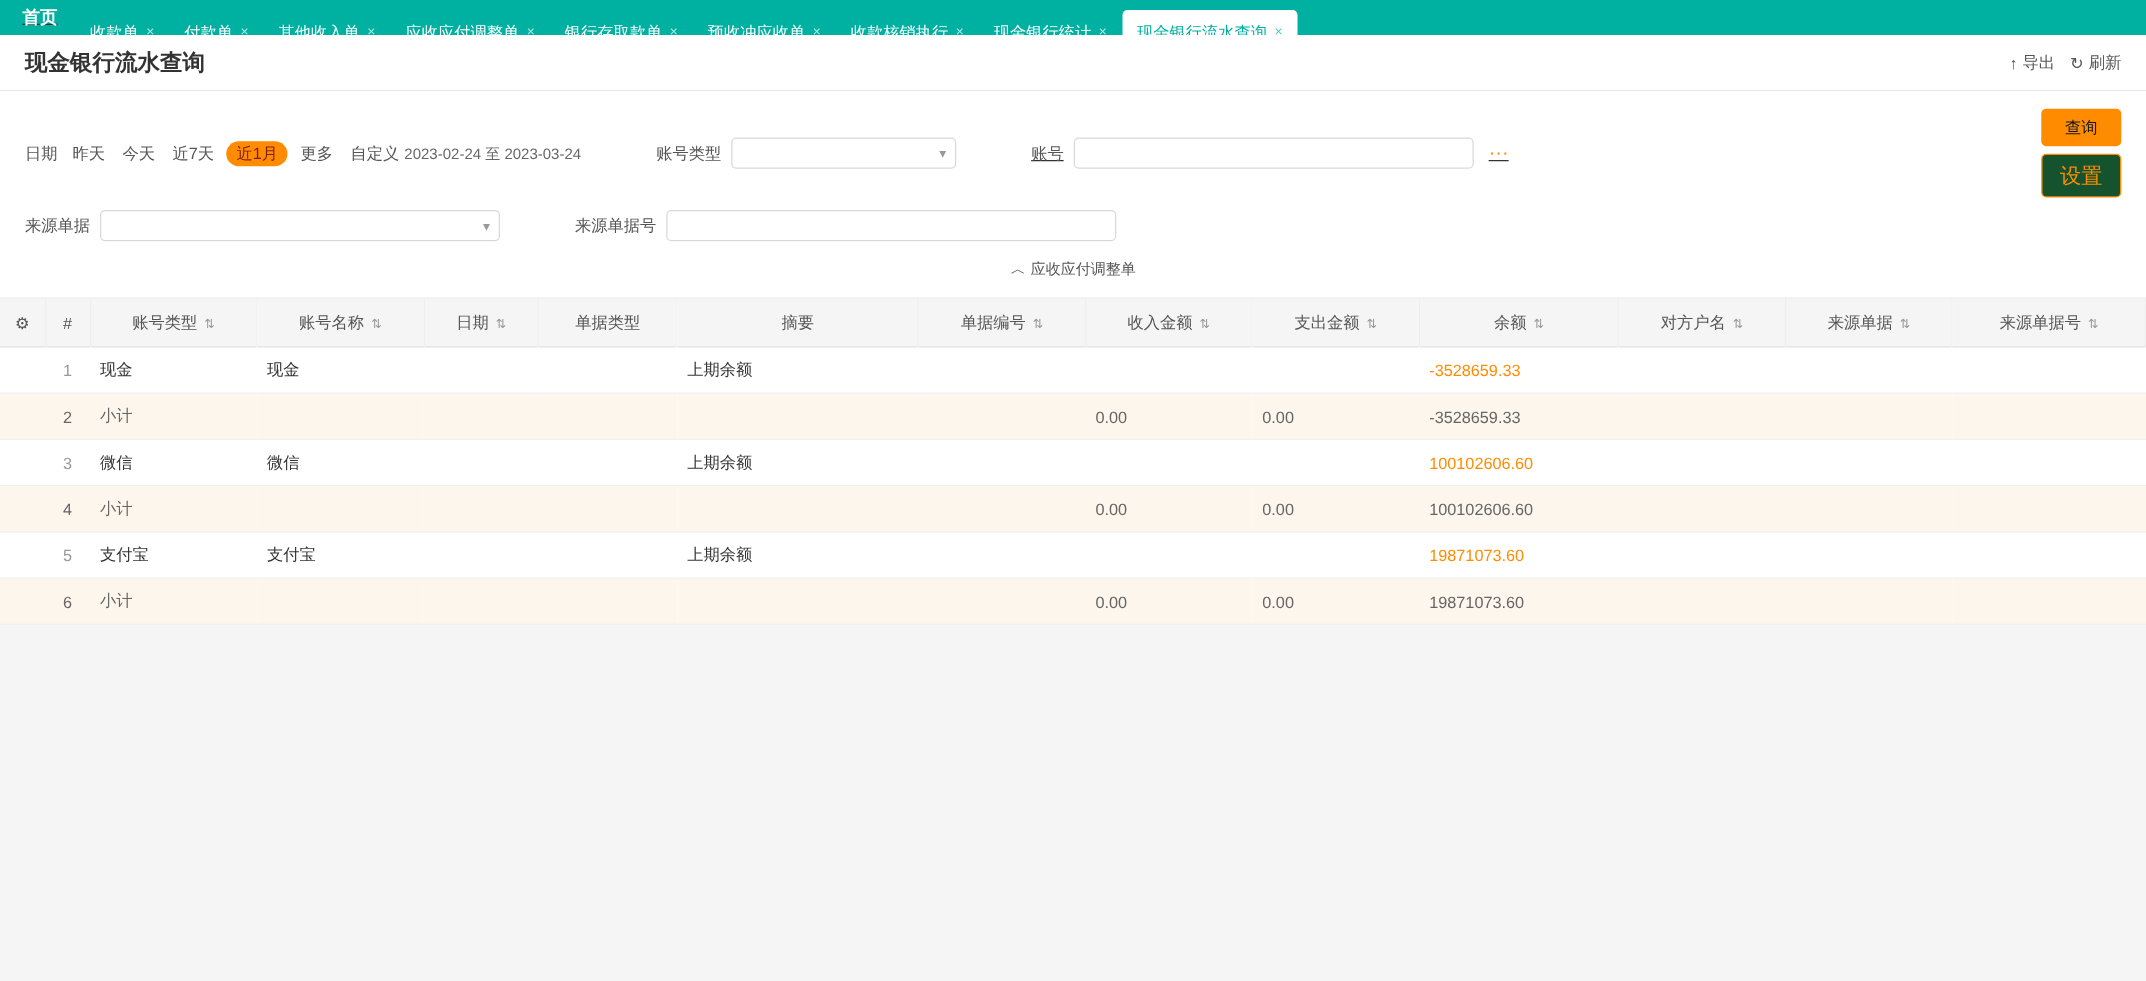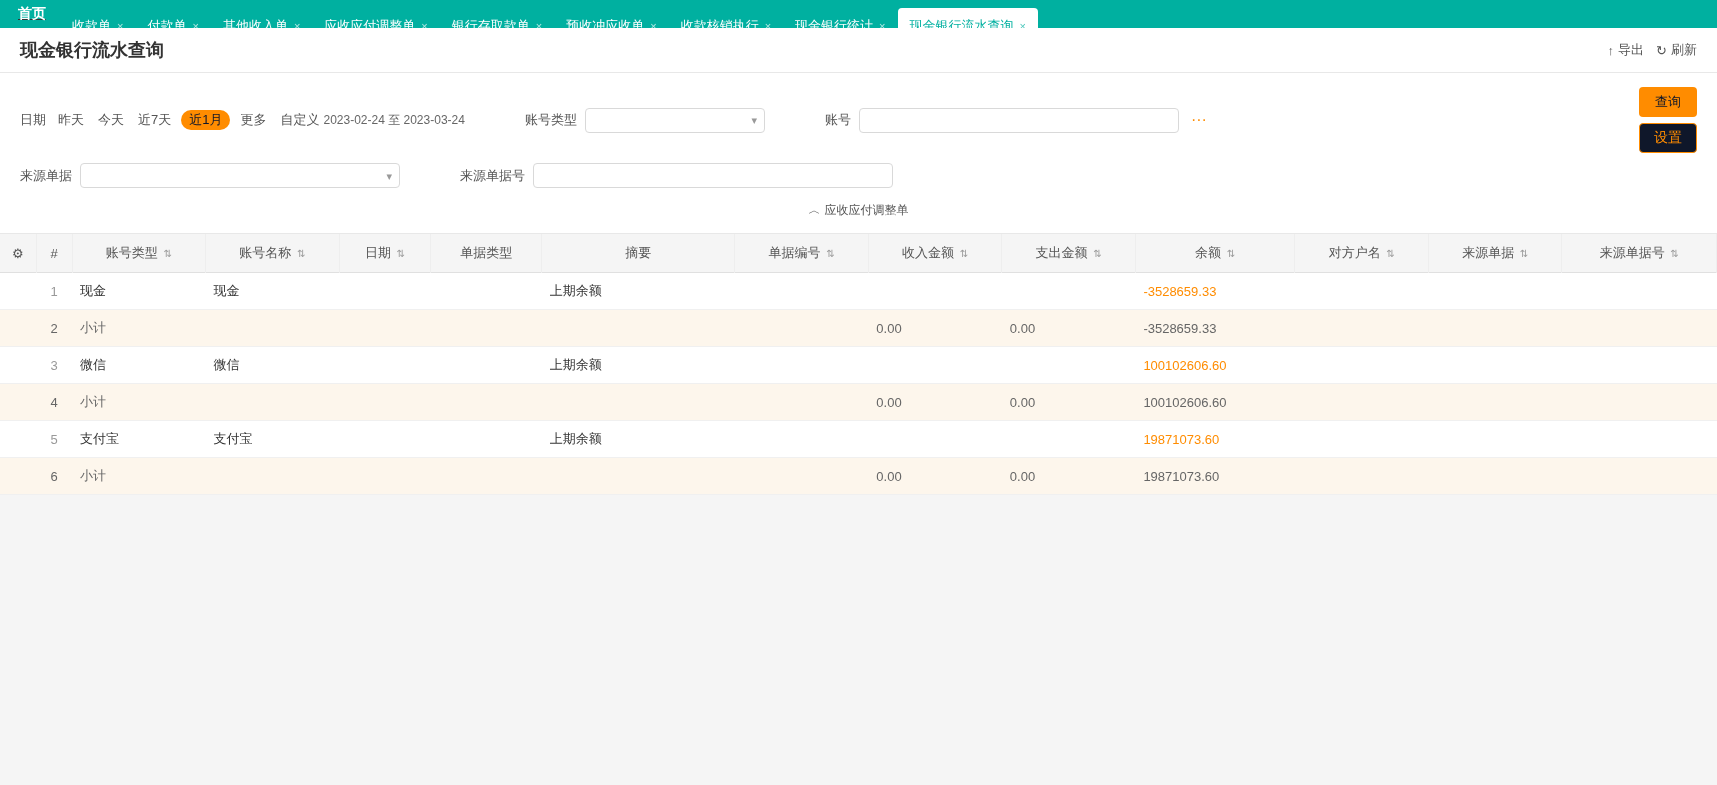--- a/index.html
+++ b/index.html
@@ -101,21 +101,21 @@
     }
     .date-opt {
       color: #555;
       cursor: pointer;
       font-size: 13px;
       padding: 1px 4px;
       border-radius: 2px;
     }
     .date-opt.active {
       background: #ff8c00;
-      color: #0f172a;
+      color: #7f1d1d;
       border-radius: 10px;
       padding: 1px 8px;
     }
     .date-range {
       color: #666;
       font-size: 12px;
       margin-top: 2px;
     }
     .filter-select {
       border: 1px solid #d9d9d9;
@@ -160,27 +160,27 @@
     .btn-query {
       background: #ff8c00;
       color: #0f172a;
       border: none;
       border-radius: 4px;
       padding: 6px 16px;
       cursor: pointer;
       font-size: 13px;
     }
     .btn-settings {
-      background: #0f172a;
+      background: #14532d;
       color: #ff8c00;
       border: 1px solid #ff8c00;
       border-radius: 4px;
       padding: 5px 14px;
       cursor: pointer;
-      font-size: 14px;
+      font-size: 17px;
     }
 
     .filter-actions-col {
       display: flex;
       flex-direction: column;
       gap: 6px;
       margin-left: auto;
     }
 
     .collapse-bar {
@@ -329,21 +329,21 @@
 
     <div class="filter-group" style="margin-left:40px;">
       <span class="filter-label">账号类型</span>
       <div class="select-wrapper">
         <select class="filter-select">
           <option value=""></option>
         </select>
       </div>
     </div>
 
-    <div class="filter-group" style="margin-left:40px;">
+    <div class="filter-group" style="margin-left:40px;text-decoration:underline;">
       <span class="filter-label">账号</span>
       <input class="filter-input" style="min-width: 320px;" type="text" value="">
       <span class="dots-btn">···</span>
     </div>
 
     <div class="filter-actions-col">
       <button class="btn-query">查询</button>
       <button class="btn-settings">设置</button>
     </div>
   </div>

